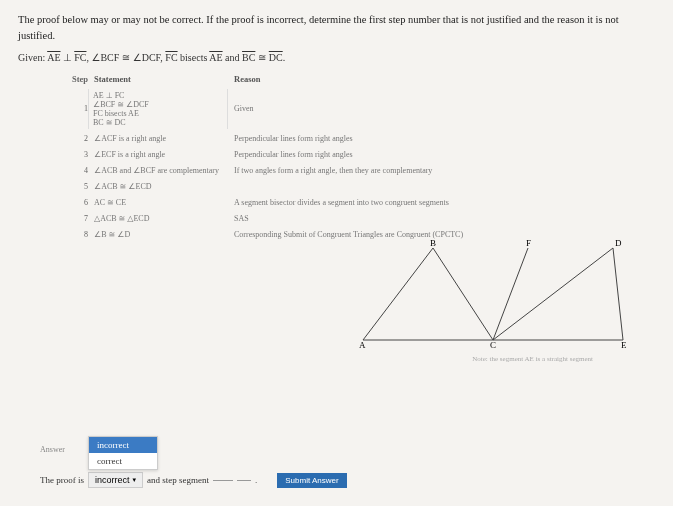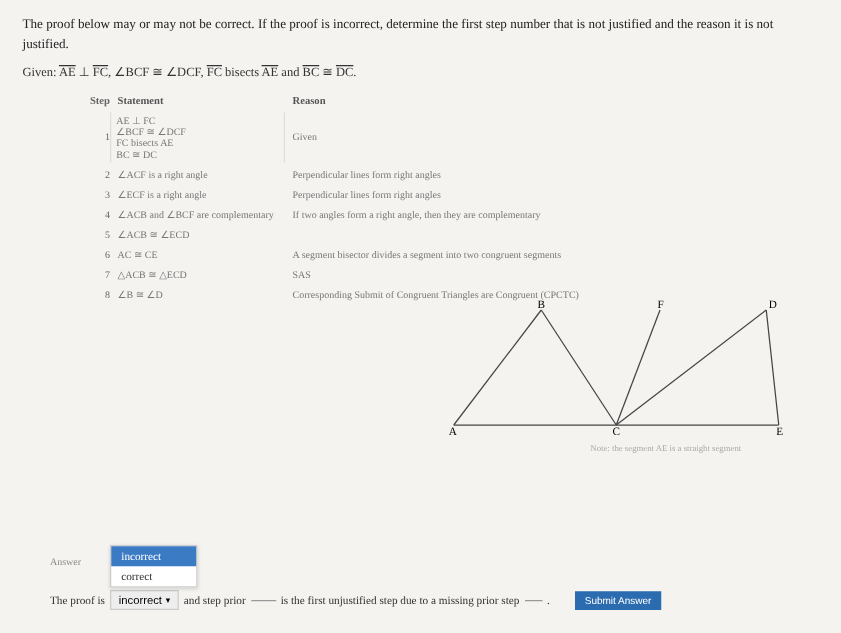--- a/index.html
+++ b/index.html
@@ -120,19 +120,18 @@
     <span class="dropdown-wrap">
       <span class="dropdown-menu">
         <div class="dropdown-item sel">incorrect</div>
         <div class="dropdown-item">correct</div>
       </span>
       <button class="dropdown-toggle">
         <span>incorrect</span>
         <span class="caret">▾</span>
       </button>
     </span>
-    <span>and step prior</span>
+    <span>and step segment</span>
     <span style="display:inline-block;width:20px;border-bottom:1px solid #999"></span>
-    <span>is the first unjustified step due to a  missing prior step</span>
     <span style="display:inline-block;width:14px;border-bottom:1px solid #999"></span>.
     <button class="submit-btn">Submit Answer</button>
   </div>
 </div>
 
 </body></html>

